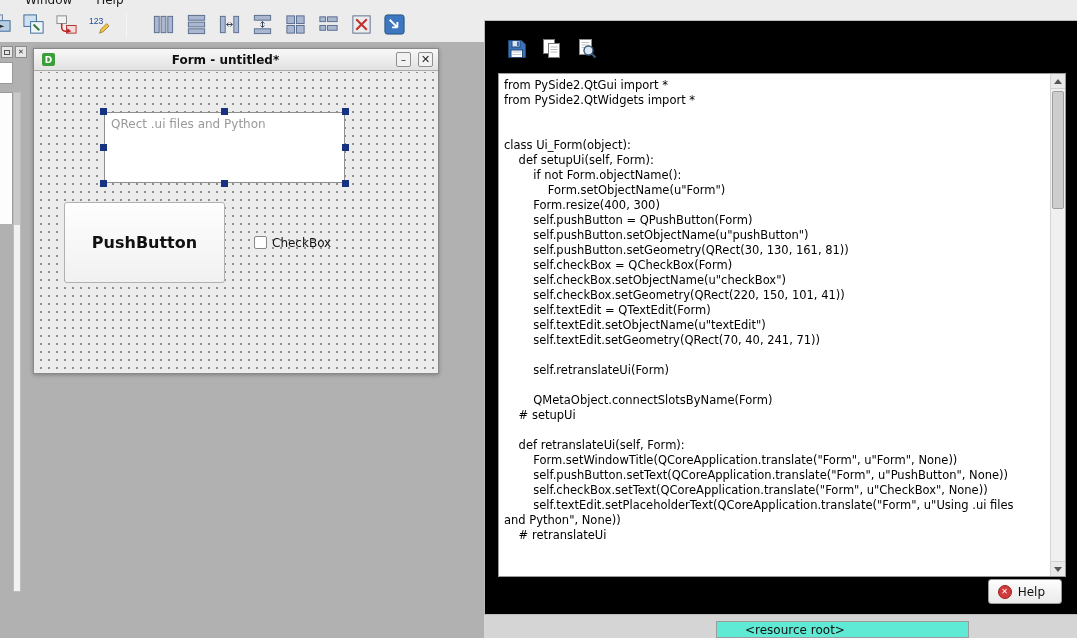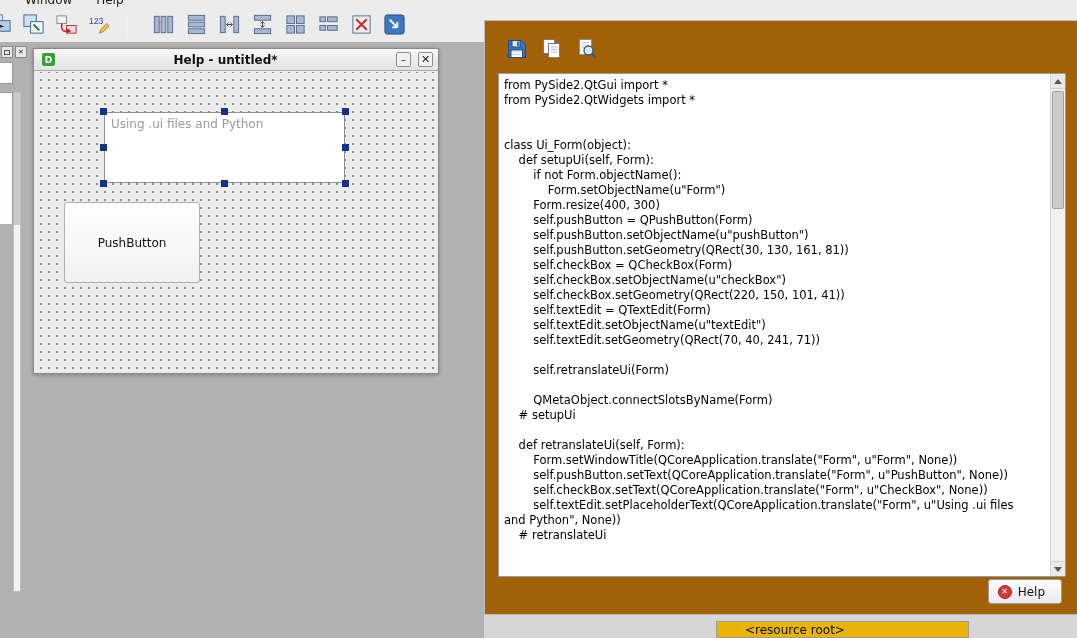--- a/index.html
+++ b/index.html
@@ -42,47 +42,47 @@
   .form-canvas { position:absolute; left:0; right:0; top:23px; bottom:0;
     background-color:#ececec;
     background-image:radial-gradient(circle, #8f8f8f 0.9px, transparent 1.05px);
     background-size:8px 8px; background-position:3px 4px; }
   .sel-wrap { position:absolute; left:70px; top:40px; width:241px; height:71px; }
   .textedit { position:absolute; inset:0; background:#fff; border:1px solid #8f8f8f; padding:4px 6px; color:#9a9a9a; font-size:12px; }
   .h { position:absolute; width:7px; height:7px; background:#17327e; }
   .h-nw{left:-4px;top:-4px} .h-n{left:calc(50% - 3.5px);top:-4px} .h-ne{right:-4px;top:-4px}
   .h-w{left:-4px;top:calc(50% - 3.5px)} .h-e{right:-4px;top:calc(50% - 3.5px)}
   .h-sw{left:-4px;bottom:-4px} .h-s{left:calc(50% - 3.5px);bottom:-4px} .h-se{right:-4px;bottom:-4px}
-  .pushbutton { position:absolute; left:30px; top:130px; width:136px; height:81px;
+  .pushbutton { position:absolute; left:30px; top:130px; width:161px; height:81px;
     background:linear-gradient(#fefefe,#f1f1f1); border:1px solid #b1b1b1; border-radius:3px;
-    display:flex; align-items:center; justify-content:center; font-size:12px; color:#111; }
+    display:flex; align-items:center; justify-content:center; font-size:16px; color:#111;font-weight:bold; }
   .checkbox { position:absolute; left:220px; top:150px; width:101px; height:41px; display:flex; align-items:center; gap:5px; }
   .cb-box { width:13px; height:13px; background:#fff; border:1px solid #878787; border-radius:2px; flex:0 0 auto; }
   
-  .code-dialog { position:absolute; left:484px; top:20px; width:593px; height:595px; background:#a16207; border:1px solid #bdbdbd; border-right:none; z-index:4; }
+  .code-dialog { position:absolute; left:484px; top:20px; width:593px; height:595px; background:#000000; border:1px solid #bdbdbd; border-right:none; z-index:4; }
   .cd-toolbar { position:absolute; left:19px; top:15px; display:flex; gap:9px; }
   .cd-btn { width:26px; height:26px; display:flex; align-items:center; justify-content:center; border-radius:3px; }
   .code-area { position:absolute; left:13px; top:52px; width:568px; height:504px; background:#fff; border:1px solid #9b9b9b; overflow:hidden; }
   .code { margin:0; padding:4px 2px 4px 5px; font-family:"DejaVu Sans","Liberation Sans",sans-serif;
           font-size:11.5px; line-height:15px; white-space:pre; color:#000; }
   .vscroll { position:absolute; top:0; right:0; bottom:0; width:15px; background:#f0f0f0; border-left:1px solid #d4d4d4; }
   .sb-btn { position:absolute; left:0; width:14px; height:15px; background:#e9e9e9; display:flex; align-items:center; justify-content:center; }
   .sb-btn.up { top:0; border-bottom:1px solid #d0d0d0; }
   .sb-btn.down { bottom:0; border-top:1px solid #d0d0d0; }
   .sb-btn.up::before { content:""; border-left:4px solid transparent; border-right:4px solid transparent; border-bottom:5px solid #565656; }
   .sb-btn.down::before { content:""; border-left:4px solid transparent; border-right:4px solid transparent; border-top:5px solid #565656; }
   .sb-thumb { position:absolute; left:1px; width:12px; top:17px; height:118px; background:#cdcdcd; border:1px solid #9f9f9f; border-radius:2px; }
   .close-btn { position:absolute; right:15px; bottom:10px; height:25px; display:inline-flex; align-items:center; gap:6px;
     padding:0 16px 0 9px; background:linear-gradient(#fdfdfd,#eaeaea); border:1px solid #9a9a9a; border-radius:3px;
     font-size:12px; font-family:inherit; color:#111; cursor:default; }
   .close-ico { width:14px; height:14px; border-radius:50%; background:#d23b3b; border:1px solid #9e1f1f; color:#fff;
     font-size:8px; font-weight:bold; display:flex; align-items:center; justify-content:center; line-height:1; }
   
   .bottom-strip { position:absolute; left:484px; top:615px; right:0; bottom:0; background:#d5d5d5; z-index:3; }
-  .resource-box { position:absolute; left:716px; top:621px; width:253px; height:17px; background:#eab308; border:1px solid #9b9b9b; z-index:5;
+  .resource-box { position:absolute; left:716px; top:621px; width:253px; height:17px; background:#5eead4; border:1px solid #9b9b9b; z-index:5;
     display:flex; align-items:center; padding-left:28px; font-size:12px; overflow:hidden; }
 </style>
 </head>
 <body>
 
 <div class="menubar">
   <span class="menu-item first">Window</span>
   <span class="menu-item second">Help</span>
 </div>
 
@@ -196,37 +196,41 @@
   </div>
 <div class="dock-input"></div>
 <div class="dock-list"></div>
 <div class="dock-scroll">
     <div class="thumb"></div>
   </div>
 
 <div class="form-window">
   <div class="form-titlebar">
     <span class="file-badge">D</span>
-    <span class="form-title">Help - untitled*</span>
+    <span class="form-title">Form - untitled*</span>
     <span class="win-btn">–</span>
     <span class="win-btn close">✕</span>
   </div>
   <div class="form-canvas">
     <div class="sel-wrap">
-      <div class="textedit">Using .ui files and Python</div>
+      <div class="textedit">QRect .ui files and Python</div>
       <span class="h h-nw"></span>
       <span class="h h-n"></span>
       <span class="h h-ne"></span>
       <span class="h h-w"></span>
       <span class="h h-e"></span>
       <span class="h h-sw"></span>
       <span class="h h-s"></span>
       <span class="h h-se"></span>
     </div>
     <div class="pushbutton">PushButton</div>
+    <div class="checkbox">
+      <span class="cb-box"></span>
+      <span class="cb-label">CheckBox</span>
+    </div>
   </div>
 </div>
 
 <div class="code-dialog">
   <div class="cd-toolbar">
     <div class="cd-btn">
       <svg width="24" height="24" viewBox="0 0 24 24">
           <path d="M3.5 3.5h13l4 4v13h-17z" fill="#3b72b8" stroke="#234a79"></path>
           <rect x="7" y="3.5" width="8" height="6.5" fill="#d9e4f1" stroke="#234a79"></rect>
           <rect x="12" y="4.5" width="2" height="4.5" fill="#3b72b8"></rect>

